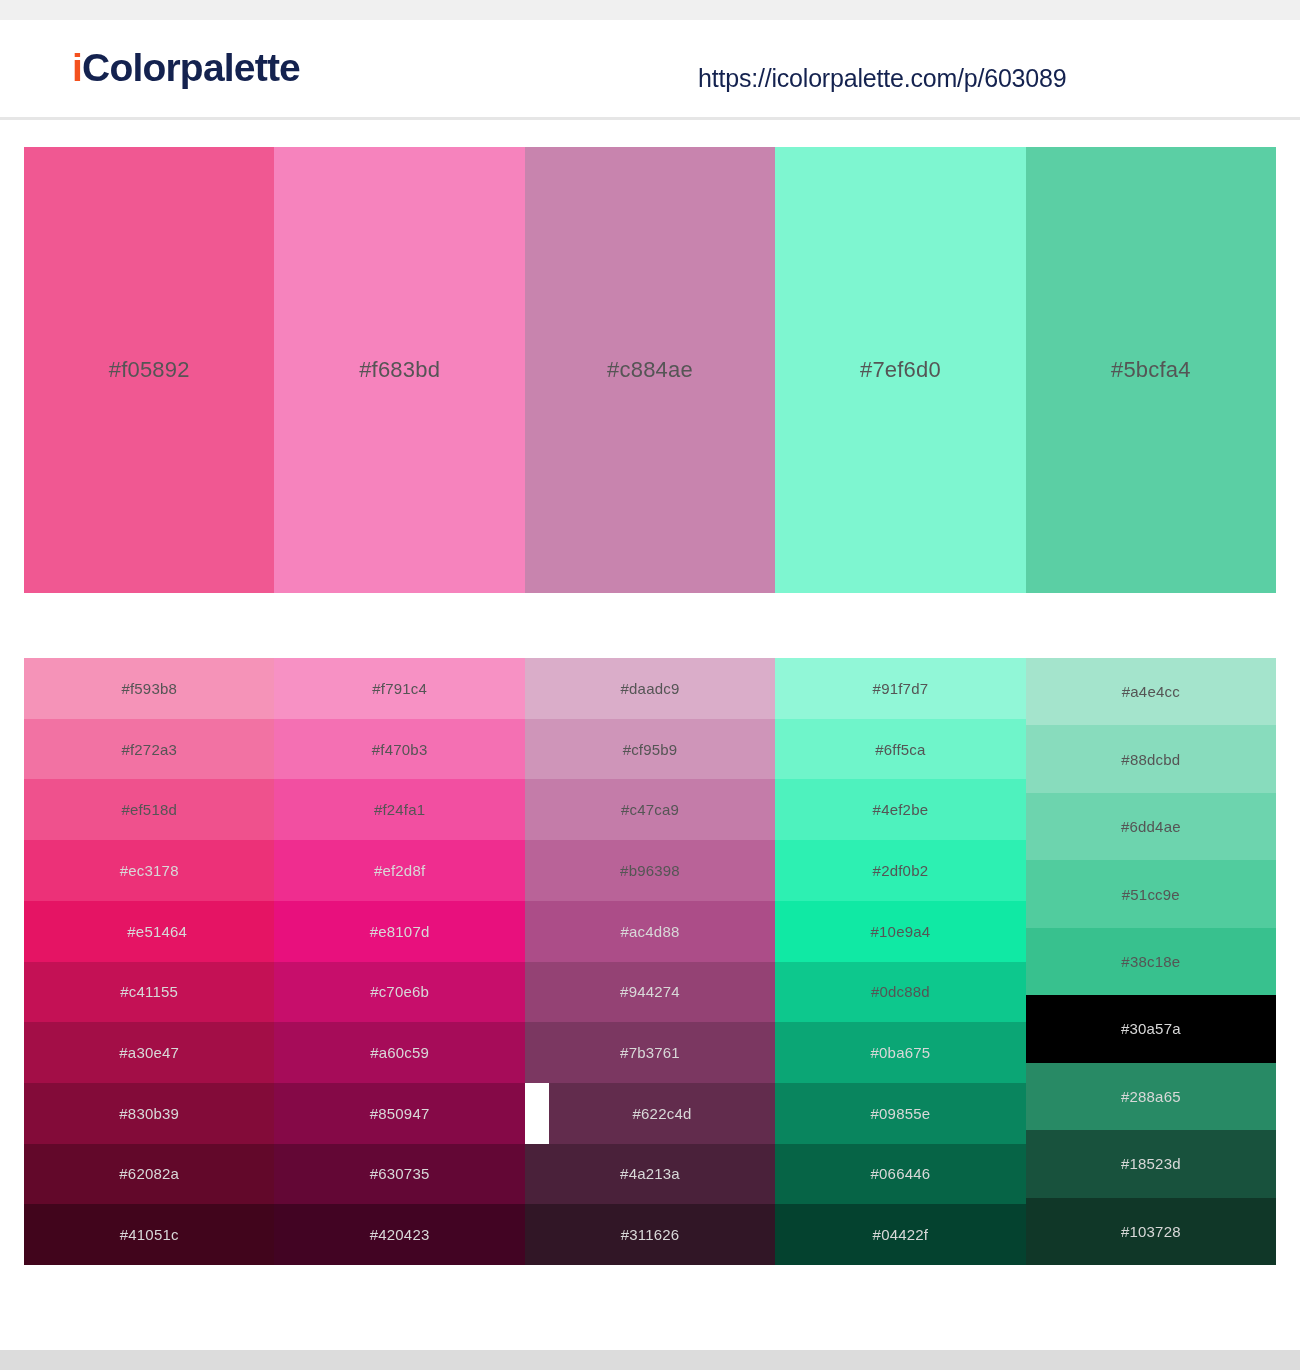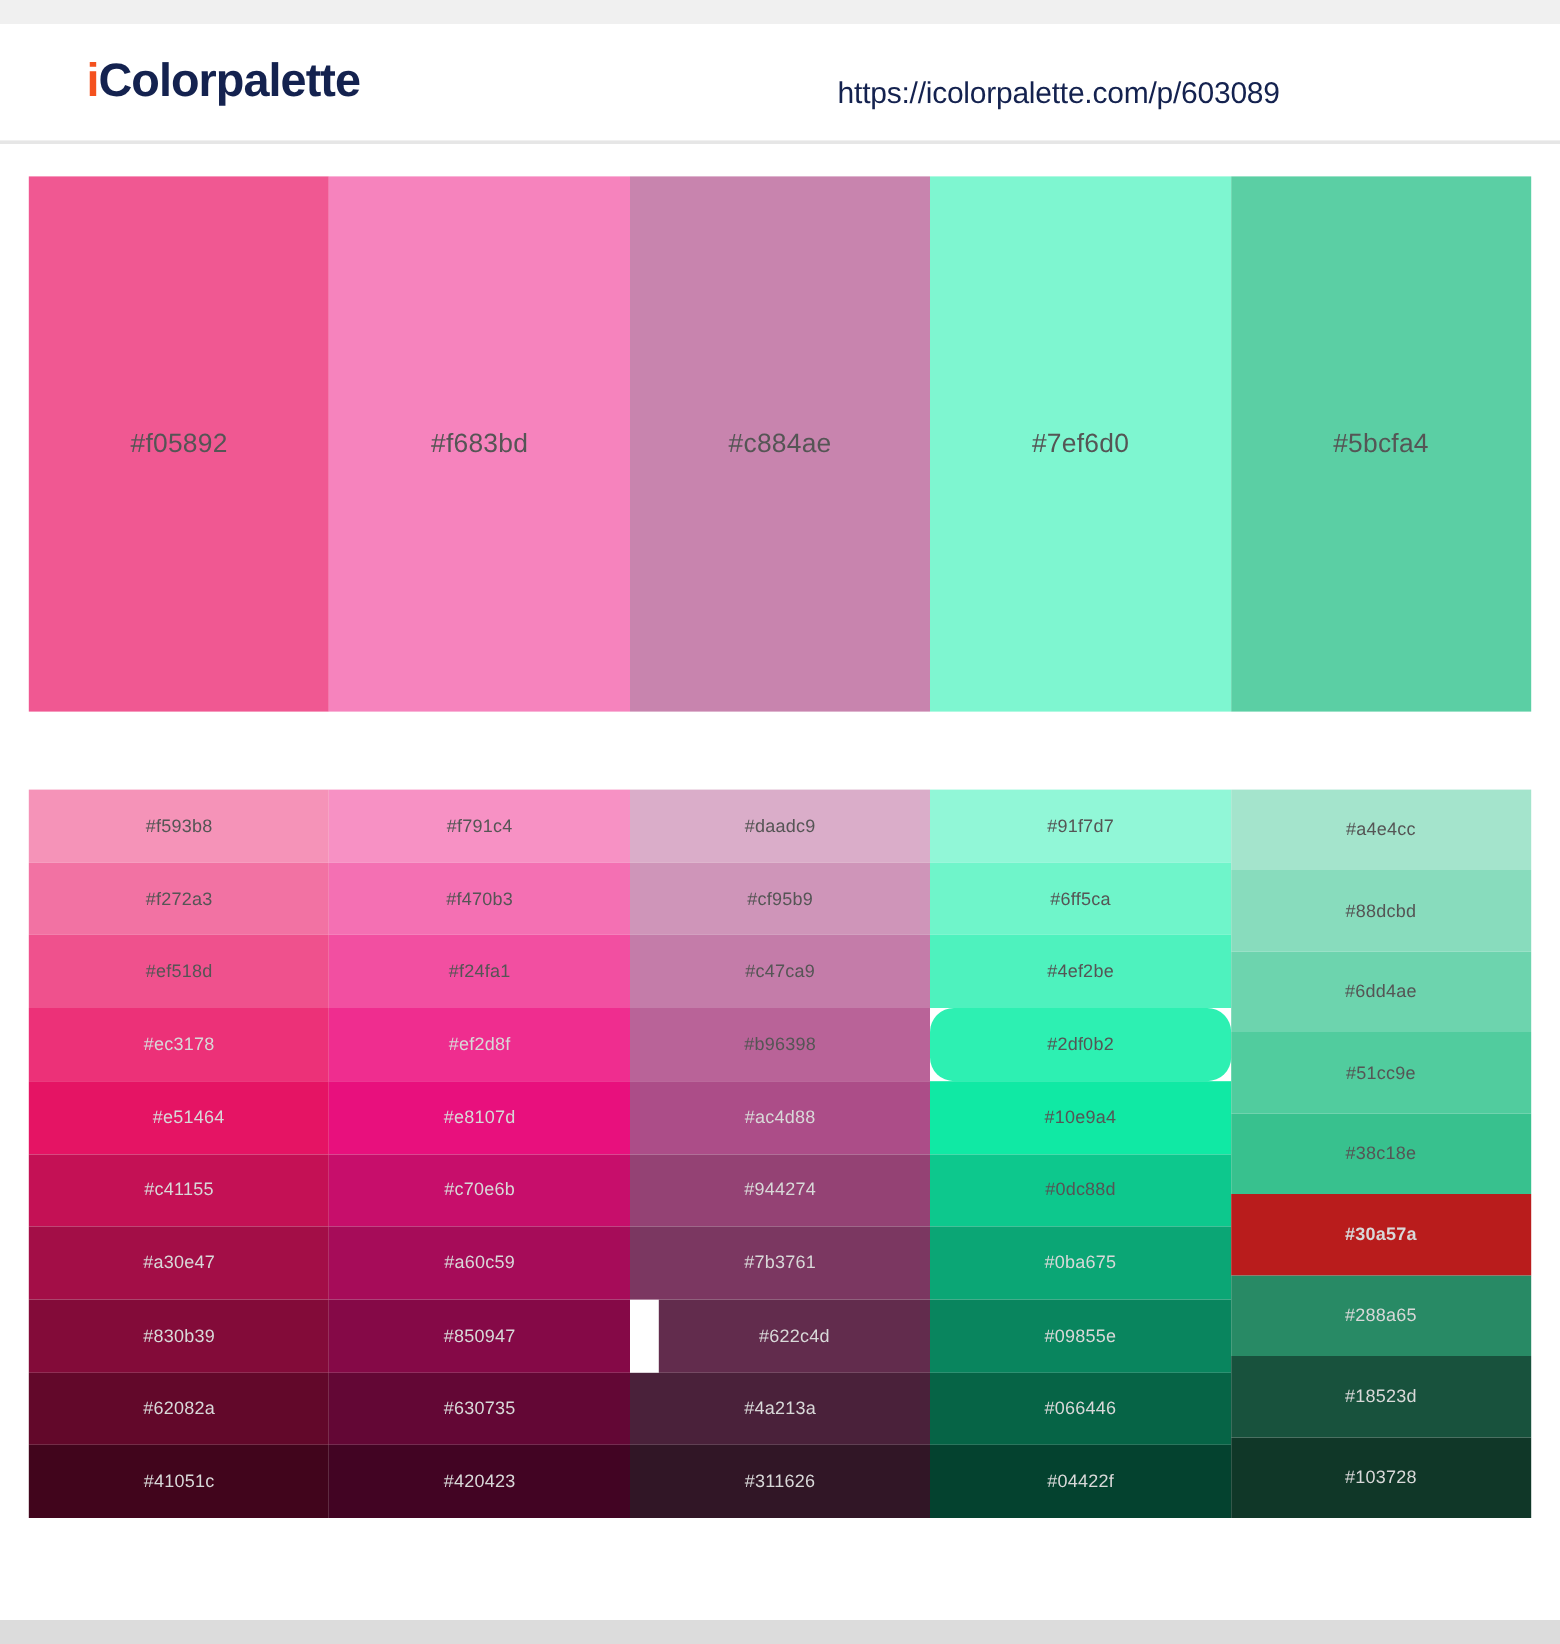--- a/index.html
+++ b/index.html
@@ -273,21 +273,21 @@
       <div class="shade-column">
         <div class="shade-cell" style="background: rgb(145, 247, 215);">
           <span class="shade-label dark-text">#91f7d7</span>
         </div>
         <div class="shade-cell" style="background: rgb(111, 245, 202);">
           <span class="shade-label dark-text">#6ff5ca</span>
         </div>
         <div class="shade-cell" style="background: rgb(78, 242, 190);">
           <span class="shade-label dark-text">#4ef2be</span>
         </div>
-        <div class="shade-cell" style="background: rgb(45, 240, 178); border-radius: 20px;">
+        <div class="shade-cell" style="background: rgb(45, 240, 178);">
           <span class="shade-label dark-text">#2df0b2</span>
         </div>
         <div class="shade-cell" style="background: rgb(16, 233, 164);">
           <span class="shade-label dark-text">#10e9a4</span>
         </div>
         <div class="shade-cell" style="background: rgb(13, 200, 141);">
           <span class="shade-label dark-text">#0dc88d</span>
         </div>
         <div class="shade-cell" style="background: rgb(11, 166, 117);">
           <span class="shade-label light-text">#0ba675</span>
@@ -311,21 +311,21 @@
         </div>
         <div class="shade-cell" style="background: rgb(109, 212, 174);">
           <span class="shade-label dark-text">#6dd4ae</span>
         </div>
         <div class="shade-cell" style="background: rgb(81, 204, 158);">
           <span class="shade-label dark-text">#51cc9e</span>
         </div>
         <div class="shade-cell" style="background: rgb(56, 193, 142); align-items: center;">
           <span class="shade-label dark-text">#38c18e</span>
         </div>
-        <div class="shade-cell" style="background: #b91c1c; font-weight: bold;">
+        <div class="shade-cell" style="background: #000000;">
           <span class="shade-label light-text">#30a57a</span>
         </div>
         <div class="shade-cell" style="background: rgb(40, 138, 101);">
           <span class="shade-label light-text">#288a65</span>
         </div>
         <div class="shade-cell" style="background: rgb(24, 82, 61);">
           <span class="shade-label light-text">#18523d</span>
         </div>
         <div class="shade-cell" style="background: rgb(16, 55, 40);">
           <span class="shade-label light-text">#103728</span>

